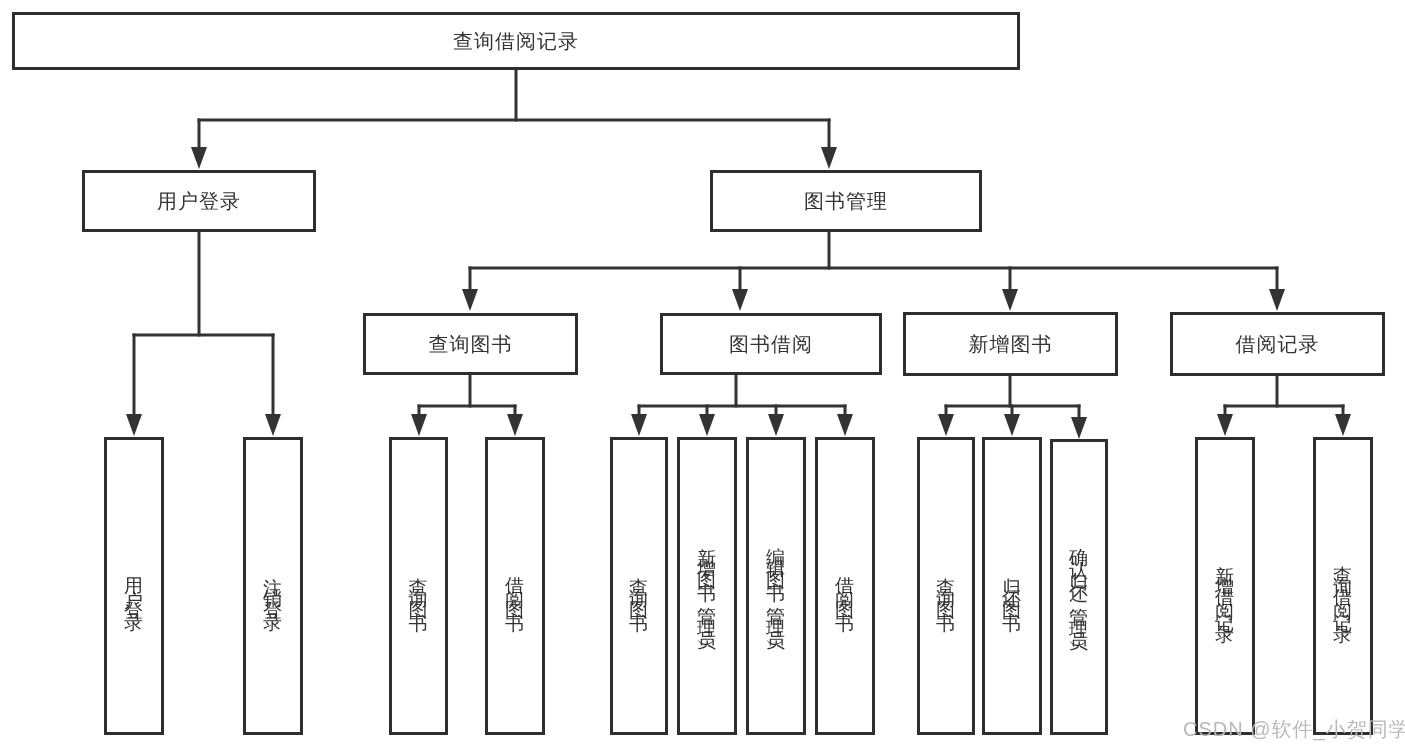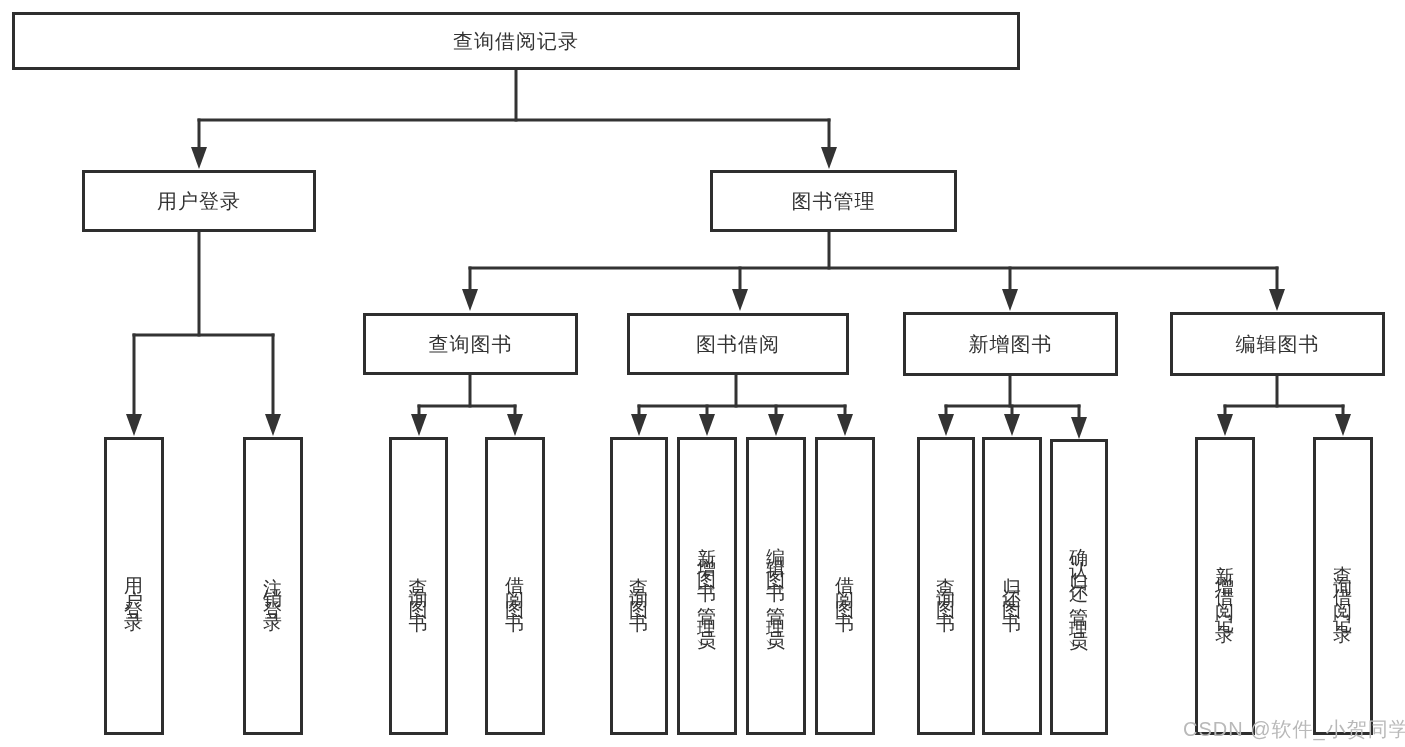--- a/index.html
+++ b/index.html
@@ -121,26 +121,26 @@
       <polygon points="1004,414 1020,414 1012,436"></polygon>
       <polygon points="1071,417 1087,417 1079,439"></polygon>
       <polygon points="1217,414 1233,414 1225,436"></polygon>
       <polygon points="1335,414 1351,414 1343,436"></polygon>
     </g>
   </svg>
 
   <div class="box" style="left:12px; top:12px; width:1008px; height:58px;">查询借阅记录</div>
 
   <div class="box" style="left:82px; top:170px; width:234px; height:62px;">用户登录</div>
-  <div class="box" style="left:710px; top:170px; width:247px; height:62px;">图书管理</div>
+  <div class="box" style="left:710px; top:170px; width:272px; height:62px;">图书管理</div>
 
   <div class="box" style="left:363px; top:313px; width:215px; height:62px;">查询图书</div>
-  <div class="box" style="left:627px; top:313px; width:222px; height:62px;">图书借阅</div>
+  <div class="box" style="left:660px; top:313px; width:222px; height:62px;">图书借阅</div>
   <div class="box" style="left:903px; top:312px; width:215px; height:64px;">新增图书</div>
-  <div class="box" style="left:1170px; top:312px; width:215px; height:64px;">编辑图书</div>
+  <div class="box" style="left:1170px; top:312px; width:215px; height:64px;">借阅记录</div>
 
   <div class="box vbox" style="left:104px; top:437px; width:60px; height:298px;">用户登录</div>
   <div class="box vbox" style="left:243px; top:437px; width:60px; height:298px;">注销登录</div>
 
   <div class="box vbox" style="left:389px; top:437px; width:59px; height:298px;">查询图书</div>
   <div class="box vbox" style="left:485px; top:437px; width:60px; height:298px;">借阅图书</div>
 
   <div class="box vbox" style="left:610px; top:437px; width:58px; height:298px;">查询图书</div>
   <div class="box vbox" style="left:677px; top:437px; width:60px; height:298px;">新增图书（管理员）</div>
   <div class="box vbox" style="left:746px; top:437px; width:60px; height:298px;">编辑图书（管理员）</div>

